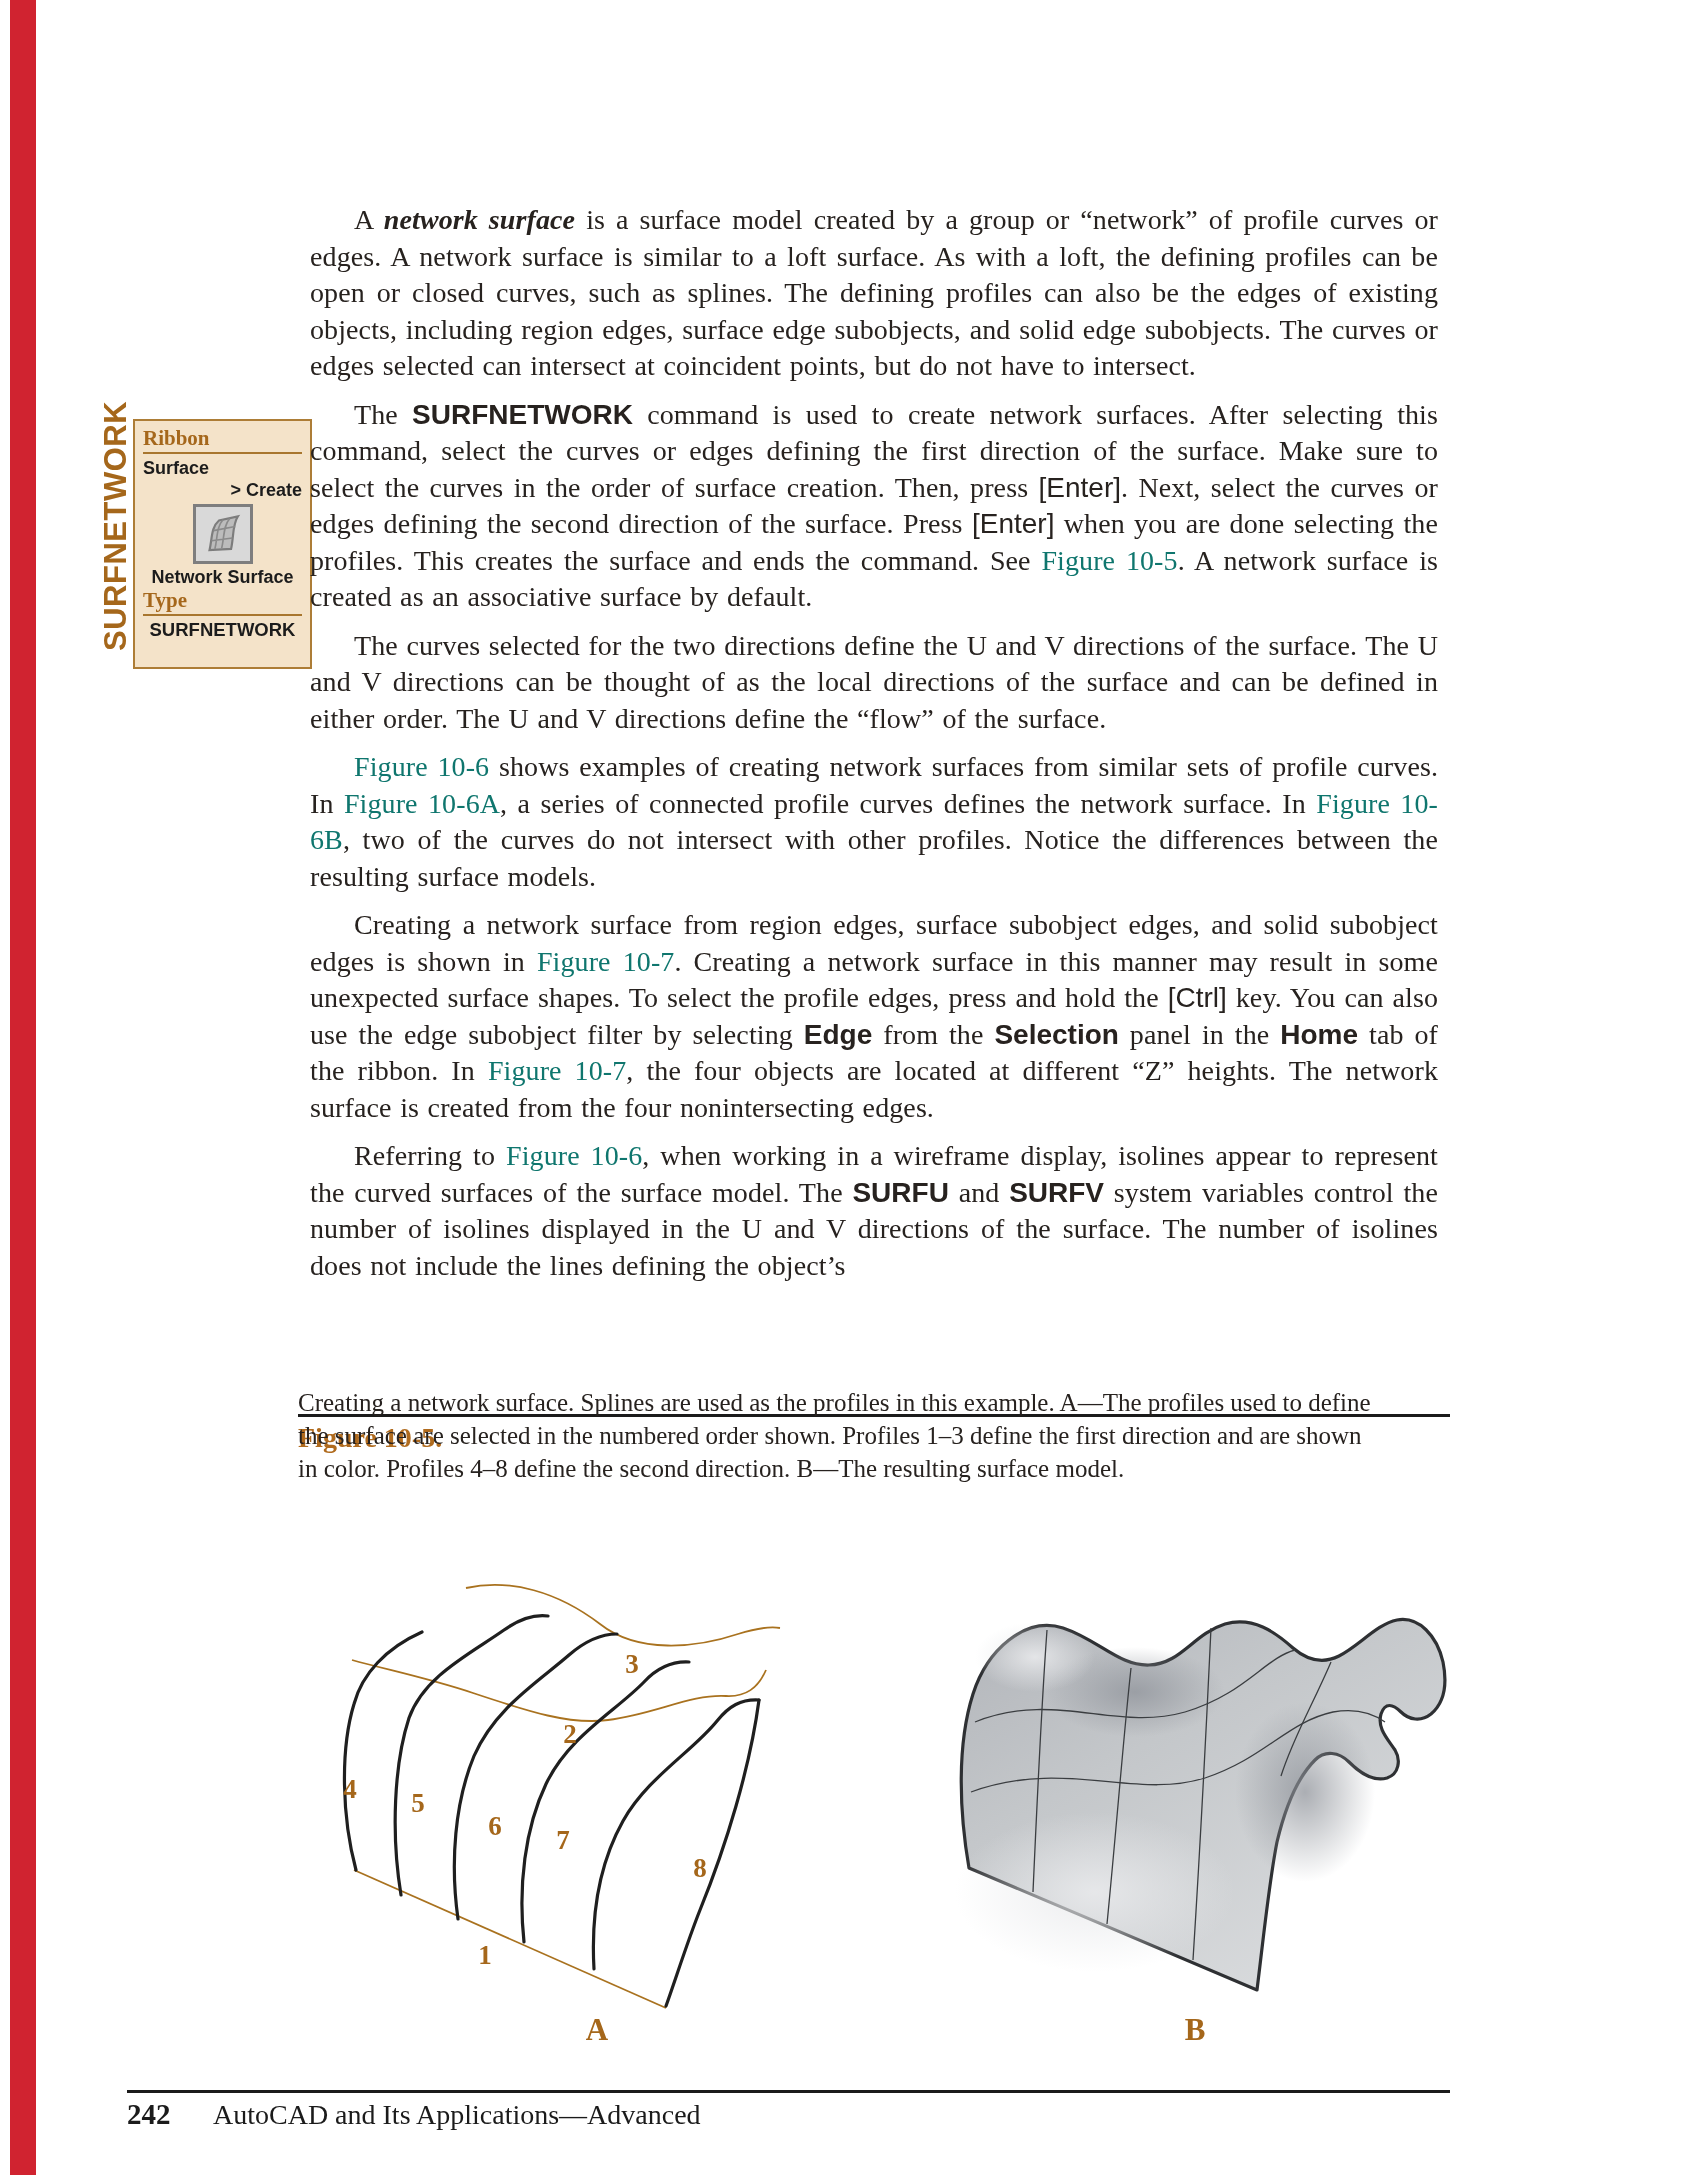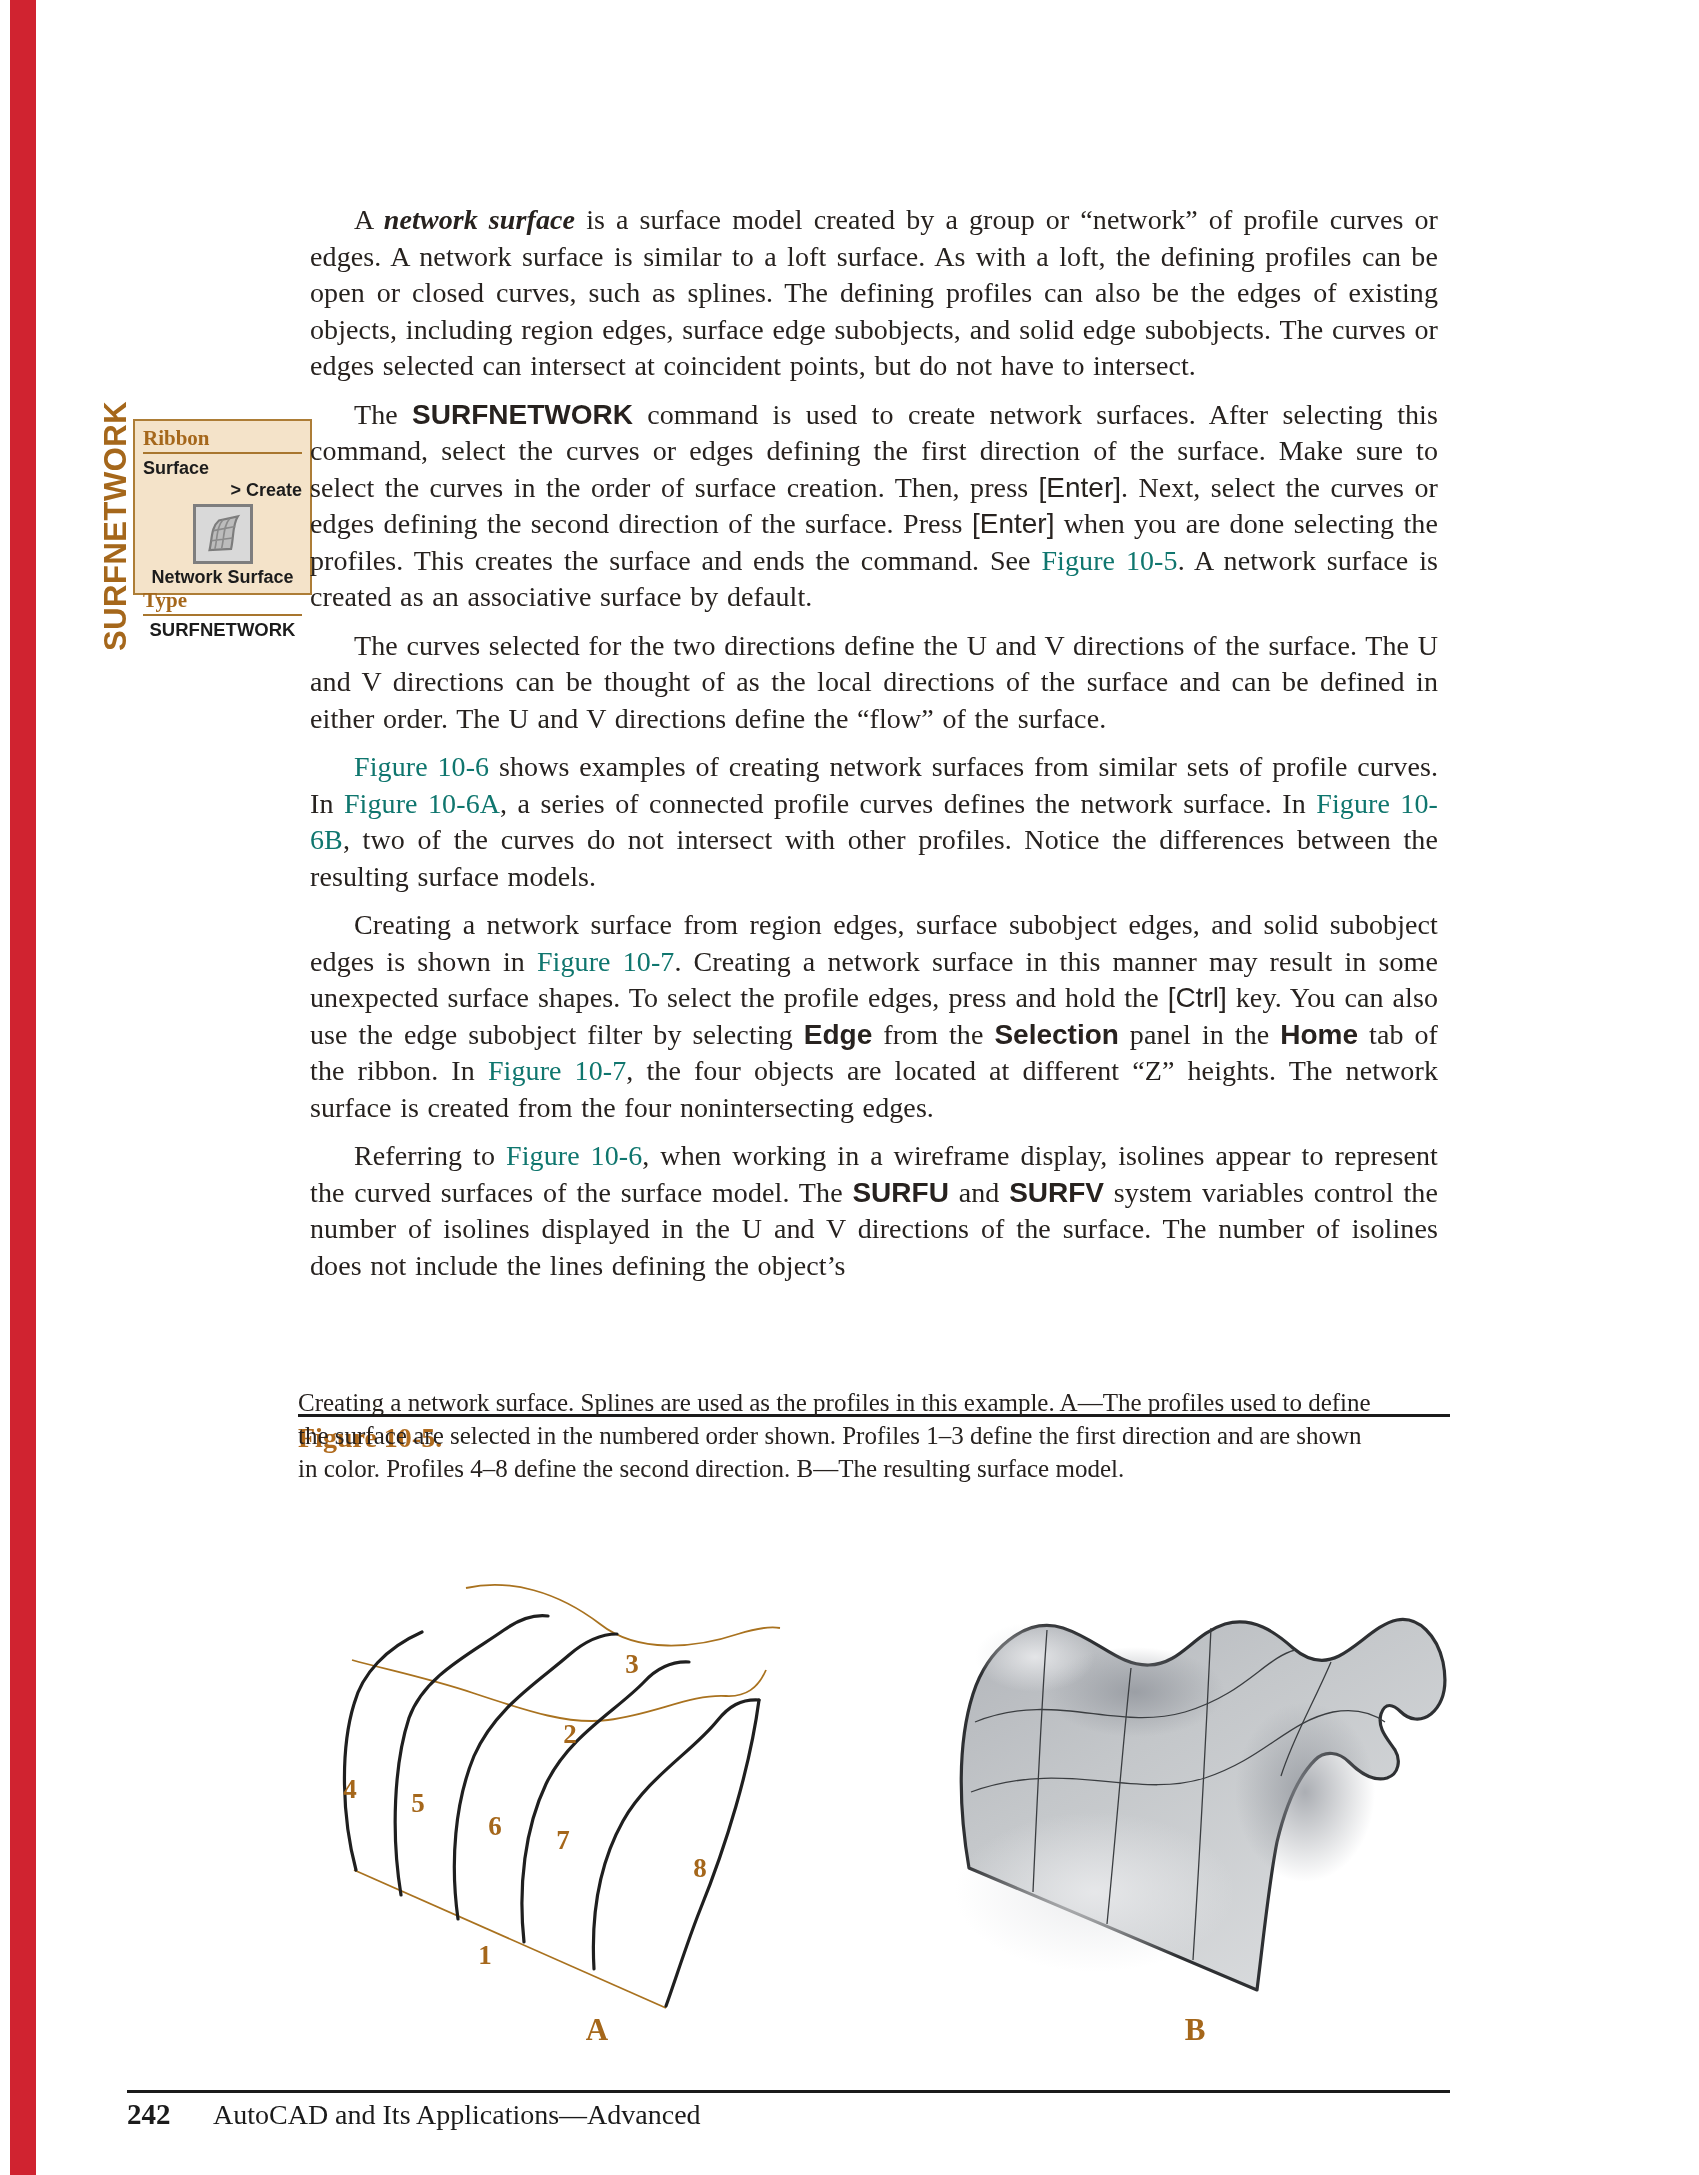--- a/index.html
+++ b/index.html
@@ -14,21 +14,21 @@
     font-family:"Liberation Sans",sans-serif;font-weight:bold;font-size:55px;letter-spacing:1px;
     color:#9b640e;
     text-shadow:-3px 0 0 #fff,3px 0 0 #fff,0 -3px 0 #fff,0 3px 0 #fff,
       -3px -3px 0 #fff,3px -3px 0 #fff,-3px 3px 0 #fff,3px 3px 0 #fff,
       0 8px 9px rgba(80,50,10,.45);}
   
   .vlabel{position:absolute;left:98px;top:651px;transform:rotate(-90deg);transform-origin:0 0;
     font-family:"Liberation Sans",sans-serif;font-weight:bold;font-size:31px;letter-spacing:.5px;
     color:#a5671b;white-space:nowrap;}
   
-  .rbox{position:absolute;left:133px;top:419px;width:179px;height:176px;box-sizing:border-box;
+  .rbox{position:absolute;left:133px;top:419px;width:179px;height:250px;box-sizing:border-box;
     background:#f4e3c9;border:2px solid #ad7d36;padding:5px 8px 4px 8px;}
   .rbox .head{font-family:"Liberation Serif",serif;font-weight:bold;font-size:21px;color:#a5671b;}
   .rbox .rule{border:0;border-top:2px solid #a8762e;margin:1px 0 3px 0;}
   .rbox .mline{font-family:"Liberation Sans",sans-serif;font-weight:bold;font-size:18px;color:#1c1c1c;line-height:22px;}
   .rbox .mline.ind{padding-left:20px;text-align:right;}
   .iconwrap{text-align:center;margin:3px 0 2px 0;}
   .iconbox{display:inline-block;width:54px;height:54px;background:#d9d9d9;border:3px solid #7e7e7e;}
   .rbox .iconcap{font-family:"Liberation Sans",sans-serif;font-weight:bold;font-size:18px;color:#1c1c1c;text-align:center;line-height:21px;}
   .rbox .cmd2{font-family:"Liberation Sans",sans-serif;font-weight:bold;font-size:18.5px;color:#1c1c1c;text-align:center;line-height:22px;}
   

